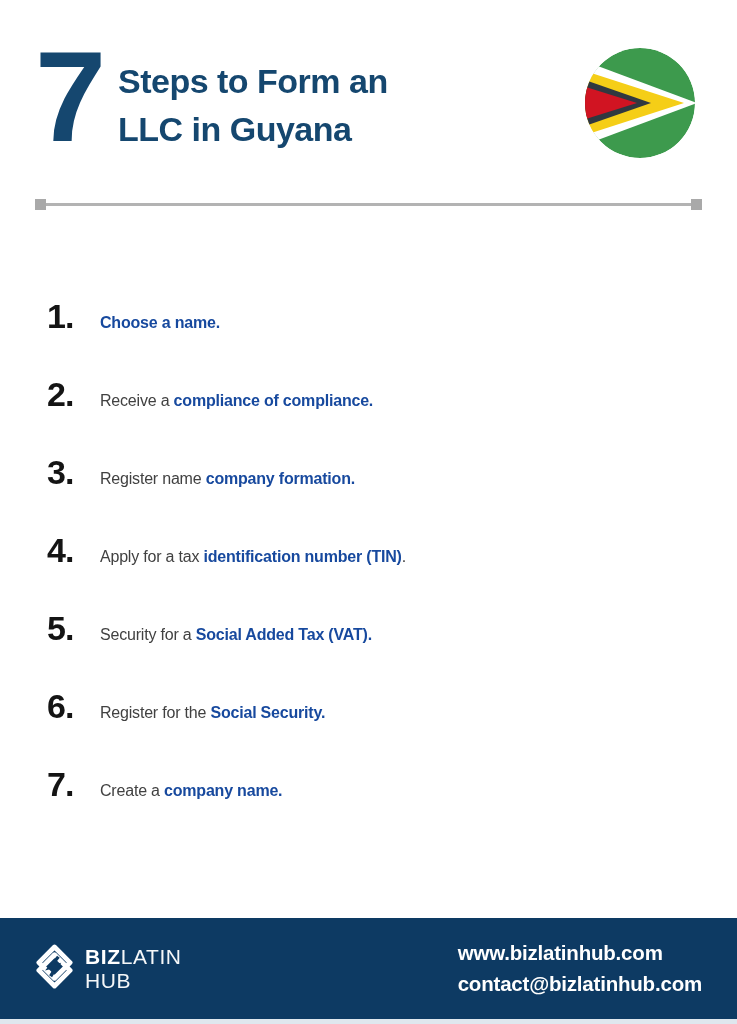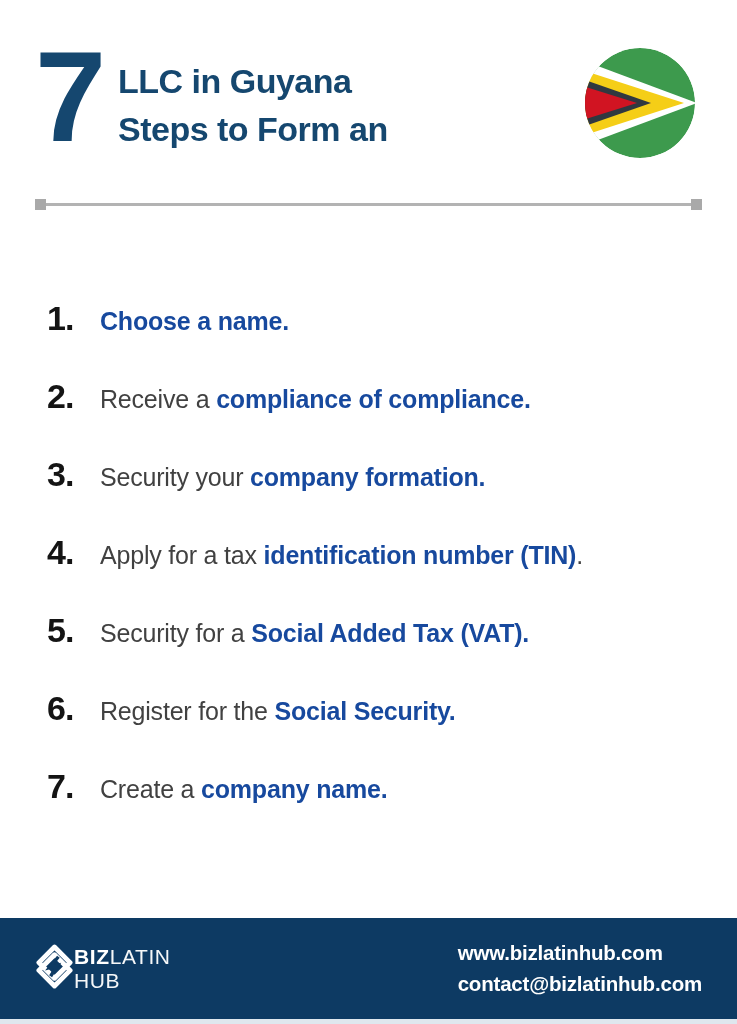--- a/index.html
+++ b/index.html
@@ -41,54 +41,54 @@
   .step-row {
     display:flex; align-items:baseline;
     margin-bottom:37px; min-height:41px;
   }
   .step-num {
     flex:0 0 53px; width:53px;
     font-size:34px; font-weight:700; color:#141414;
     letter-spacing:-1px;
   }
   .step-text {
-    font-size:25px; line-height:1.3; letter-spacing:-0.2px;
+    font-size:16px; line-height:1.3; letter-spacing:-0.2px;
     color:#414141; font-weight:400;margin-top:8px;
   }
   .step-text .bb { color:#17499E; font-weight:700; }
 
   
   .footer {
     position:absolute; left:0; right:0; top:918px; height:101px;
     background:#0D3A63;
     display:flex; align-items:center; justify-content:space-between;
     padding:0 35px; color:#ffffff;
   }
-  .logo { display:flex; align-items:center; }
+  .logo { display:flex; align-items:center; gap:11px; }
   .logo-text { font-size:21px; line-height:1.1; letter-spacing:0.6px; color:#ffffff; }
   .logo-text .b { font-weight:700; }
   .logo-text .l { font-weight:400; opacity:0.96; }
   .contact {
     font-weight:700; font-size:20.5px; line-height:1.5;
     color:#ffffff; letter-spacing:-0.2px;
   }
   .bottom-strip {
     position:absolute; left:0; right:0; top:1019px; height:5px; background:#dfe7ee;
   }
 </style>
 </head>
 <body>
 
 <div class="page">
 
   <div class="big-seven">7</div>
 
   <div class="title-block">
+    <div>Steps to Form an</div>
     <div>LLC in Guyana</div>
-    <div>Steps to Form an</div>
   </div>
 
   <div class="flag-wrap">
     <svg width="110" height="110" viewBox="0 0 110 110">
       <defs>
           <clipPath id="fc">
             <circle cx="55" cy="55" r="55"></circle>
           </clipPath>
         </defs>
       <g clip-path="url(#fc)">
@@ -111,21 +111,21 @@
     <li class="step-row">
       <span class="step-num">1.</span>
       <span class="step-text"><span></span><span class="bb">Choose a name.</span><span></span></span>
     </li>
     <li class="step-row">
       <span class="step-num">2.</span>
       <span class="step-text"><span>Receive a </span><span class="bb">compliance of compliance.</span><span></span></span>
     </li>
     <li class="step-row">
       <span class="step-num">3.</span>
-      <span class="step-text"><span>Security your </span><span class="bb">company formation.</span><span></span></span>
+      <span class="step-text"><span>Register name </span><span class="bb">company formation.</span><span></span></span>
     </li>
     <li class="step-row">
       <span class="step-num">4.</span>
       <span class="step-text"><span>Apply for a tax </span><span class="bb">identification number (TIN)</span><span>.</span></span>
     </li>
     <li class="step-row">
       <span class="step-num">5.</span>
       <span class="step-text"><span>Security for a </span><span class="bb">Social Added Tax (VAT).</span><span></span></span>
     </li>
     <li class="step-row">

